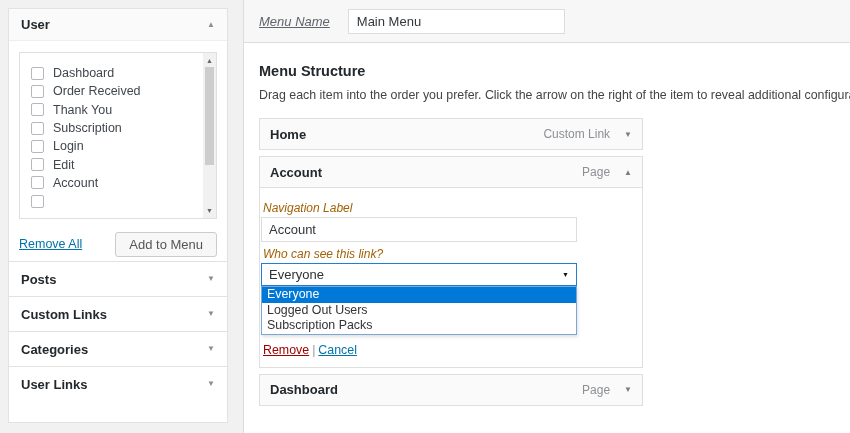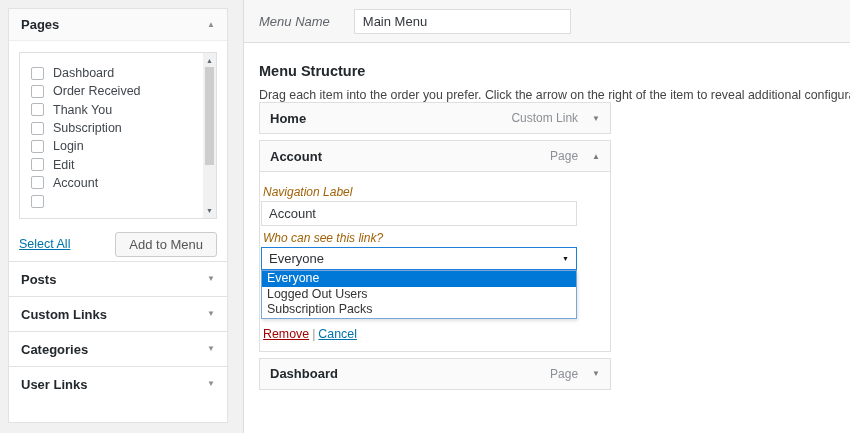--- a/index.html
+++ b/index.html
@@ -63,30 +63,30 @@
 
   
   .main {
     position:absolute; left:243px; top:0; width:607px; height:433px;
     background:#fff; border-left:1px solid #ddd;
   }
   .main-header {
     height:43px; background:#f7f7f7; border-bottom:1px solid #ddd;
     display:flex; align-items:center; padding:0 15px;
   }
-  .menu-name-label { font-style:italic; color:#60656b; font-size:13px; margin-right:24px; white-space:nowrap; }
+  .menu-name-label { font-style:italic; color:#60656b; font-size:13px; margin-right:18px; white-space:nowrap;text-decoration:underline; }
   .menu-name-input {
     width:217px; height:25px; border:1px solid #ddd; background:#fff;
     padding:0 8px; font-size:13px; color:#32373c; font-family:inherit;
   }
   .main-body { padding:14px 15px; }
   .structure-title { font-size:14.5px; font-weight:bold; color:#23282d; margin-top:6px; }
   .structure-desc { font-size:12.4px; color:#444; margin-top:9px; white-space:nowrap; }
 
-  .menu-list { margin-top:0; width:352px; }
+  .menu-list { margin-top:16px; width:384px; }
   .menu-item + .menu-item { margin-top:6px; }
   .menu-bar {
     height:32px; background:#fafafa; border:1px solid #dfdfdf;
     display:flex; align-items:center; padding:0 10px; cursor:move;
   }
   .menu-bar-title { font-weight:bold; font-size:13px; color:#23282d; flex:1; }
   .menu-type { font-size:12px; color:#8c8f94; }
   .menu-arrow { font-size:8px; color:#787c82; margin-left:14px; cursor:pointer; }
 
   .expanded-box { border:1px solid #dfdfdf; background:#fff; }
@@ -113,21 +113,21 @@
   .remove-link { color:#a00000; text-decoration:underline; }
   .action-sep { color:#999; margin:0 3px; }
   .cancel-link { color:#0073aa; text-decoration:underline; }
 </style>
 </head>
 <body>
 
 <div class="sidebar">
 
   <div class="pages-header">
-    <span class="panel-title">Pages</span>
+    <span class="panel-title">User</span>
     <span class="arrow">▲</span>
   </div>
 
   <div class="pages-body">
 
     <div class="list-box">
       <div class="page-item">
         <span class="checkbox"></span>
         <span>Dashboard</span>
       </div>
@@ -160,21 +160,21 @@
       </div>
 
       <div class="scrollbar">
         <span class="scroll-btn scroll-up">▲</span>
         <span class="scroll-thumb"></span>
         <span class="scroll-btn scroll-down">▼</span>
       </div>
     </div>
 
     <div class="list-actions">
-      <a class="select-all">Select All</a>
+      <a class="select-all">Remove All</a>
       <button class="add-btn">Add to Menu</button>
     </div>
   </div>
 
   <div class="side-panel">
     <span class="panel-title">Posts</span>
     <span class="arrow">▼</span>
   </div>
   <div class="side-panel">
     <span class="panel-title">Custom Links</span>

